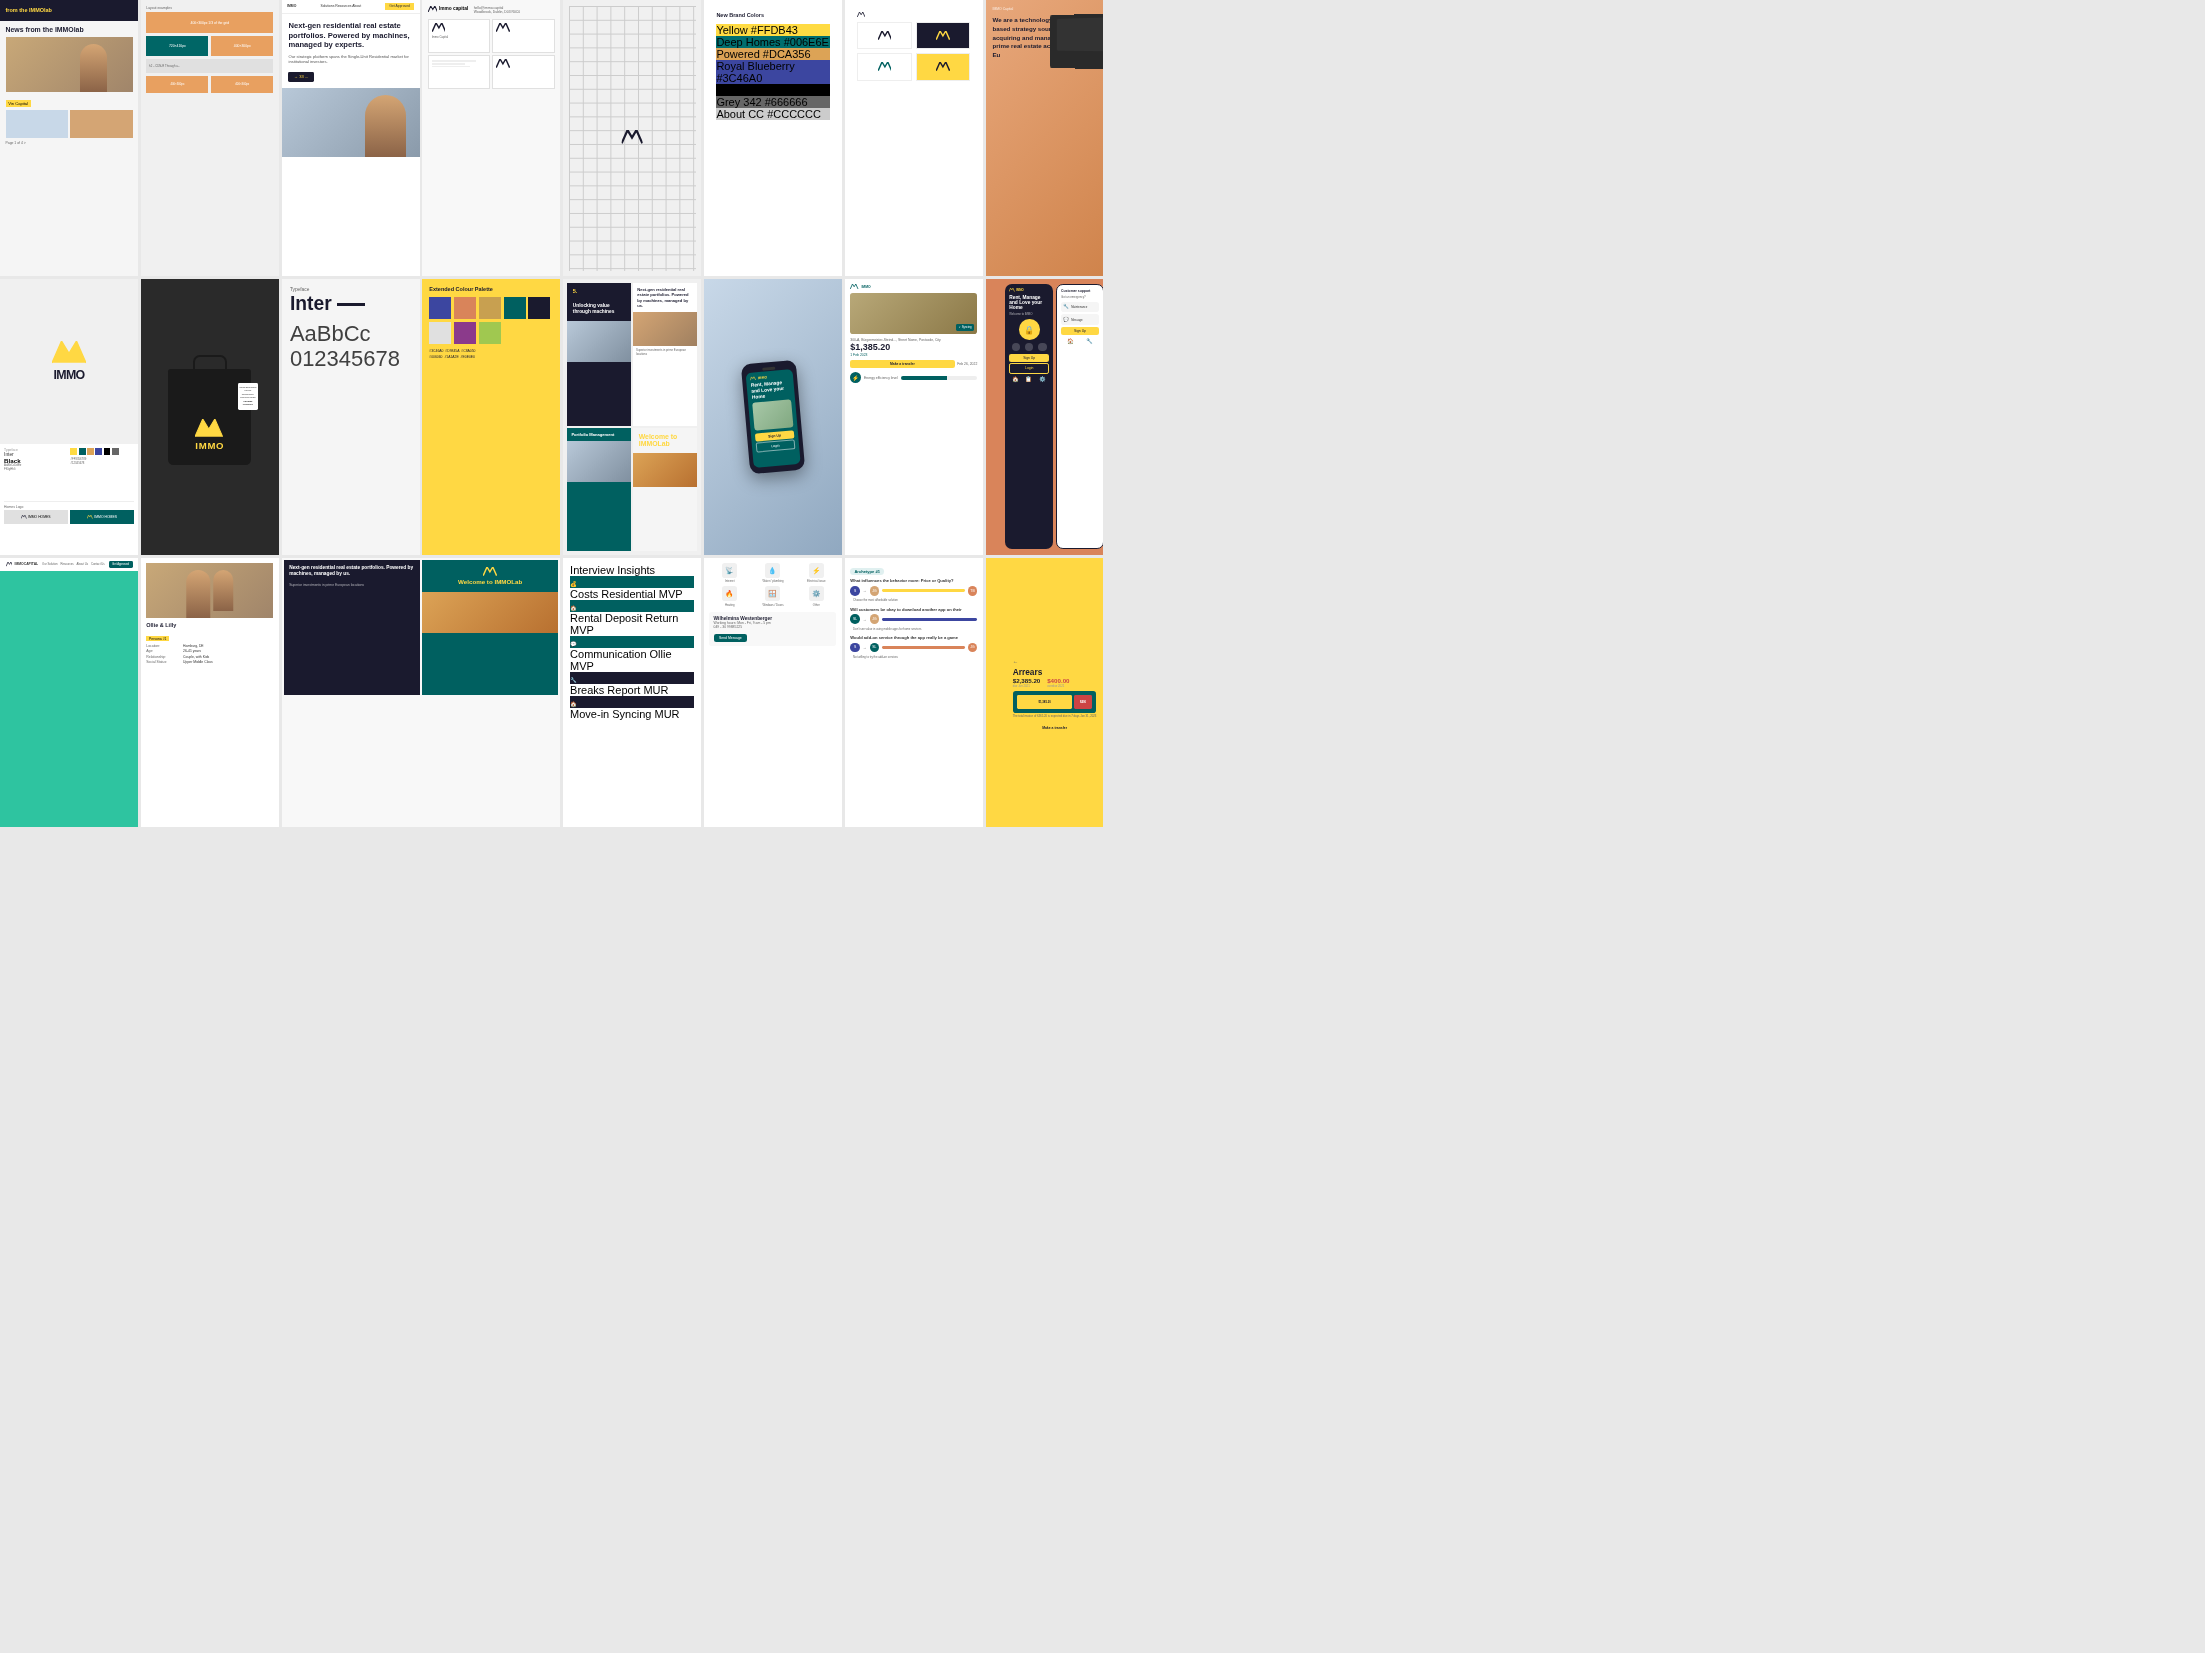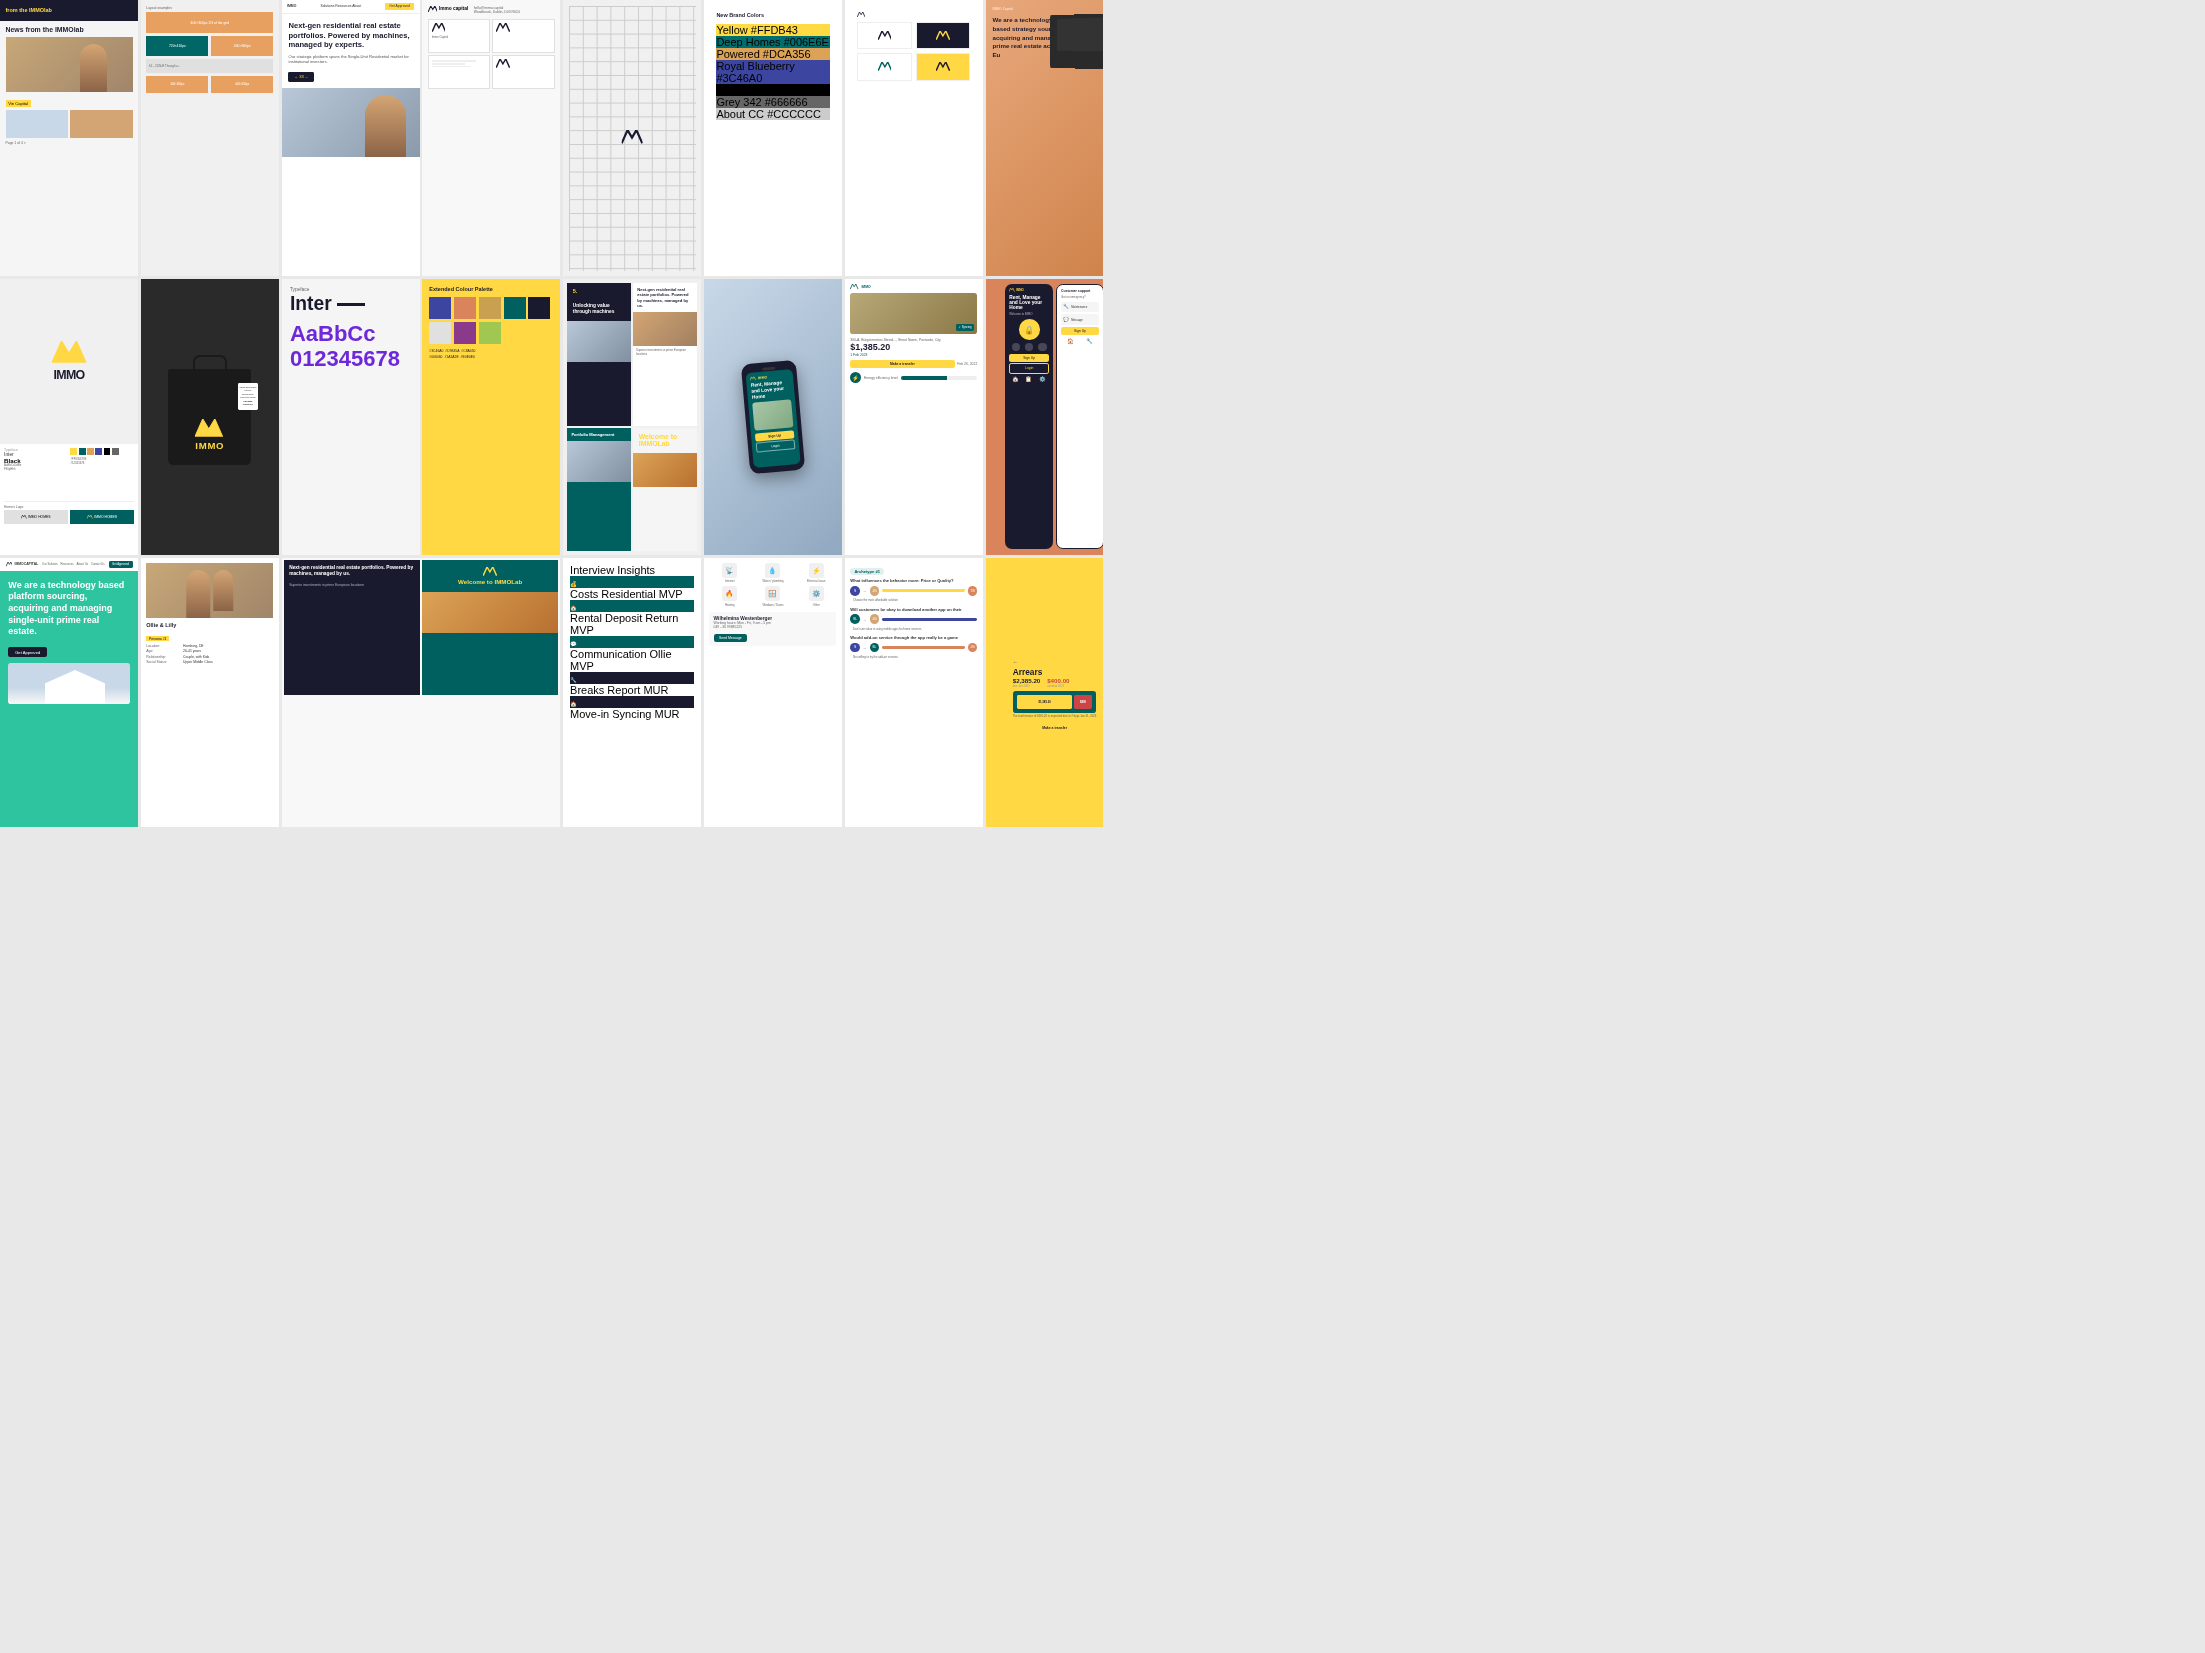--- a/index.html
+++ b/index.html
@@ -247,21 +247,21 @@
       display: flex; align-items: center; justify-content: center;
       font-size: 3.4px; text-align: center; color: #333;
       padding: 1.4px;
     }
 
     
     .cell-11 { background: #f5f5f5; padding: 8.3px; }
     .cell-11 .tf-label { font-size: 4.8px; color: #666; margin-bottom: 1.4px; }
     .cell-11 .tf-name { font-size: 19.3px; font-weight: bold; color: #1a1a2e; display: flex; align-items: center; gap: 5.5px; }
     .cell-11 .tf-dash { width: 27.6px; height: 2.1px; background: #1a1a2e; display: inline-block; }
-    .cell-11 .tf-chars { font-size: 22px; font-weight: bold; color: #6d28d9; margin-top: 6.9px; line-height: 1.1; }
+    .cell-11 .tf-chars { font-size: 22px; font-weight: normal; color: #404040; margin-top: 6.9px; line-height: 1.1; }
 
     
     
 
     
     .cell-13 { background: #fff; padding: 6.9px; }
 
     
     .cell-14 { background: #fff; padding: 4.1px; }
 
@@ -796,31 +796,20 @@
       <span style="font-size:3.4px;font-weight:bold;">IMMOCAPITAL</span>
     </div>
     <div style="display:flex;gap:2.8px;">
       <span style="font-size:2.8px;color:#666;">Our Solution</span>
       <span style="font-size:2.8px;color:#666;">Resources</span>
       <span style="font-size:2.8px;color:#666;">About Us</span>
       <span style="font-size:2.8px;color:#666;">Contact Us</span>
     </div>
     <div style="background:#006060;color:#fff;font-size:2.8px;padding:1.4px 3.4px;border-radius:1.4px;">Get Approved</div>
   </div>
-  <div class="site-hero">
-    <div class="site-title">We are a technology based platform sourcing, acquiring and managing single-unit prime real estate.</div>
-    <div class="site-btn">Get Approved</div>
-    <div class="site-house">
-      <div style="height:100%;background:linear-gradient(180deg,#c8d8e8 60%,#f8f8f8 100%);">
-        <div style="position:relative;width:100%;height:100%;overflow:hidden;">
-          <div style="position:absolute;bottom:0;left:30%;width:50%;height:34px;background:#fff;clip-path:polygon(0 40%, 50% 0, 100% 40%, 100% 100%, 0 100%);"></div>
-        </div>
-      </div>
-    </div>
-  </div>
 </div>
 
 <div class="cell cell-18">
   <div class="persona-img">
     <div class="persona-people">
       <div class="persona-person"></div>
       <div class="persona-person" style="height:41px;width:20.7px;"></div>
     </div>
   </div>
   <div class="persona-name">Ollie &amp; Lilly</div>

